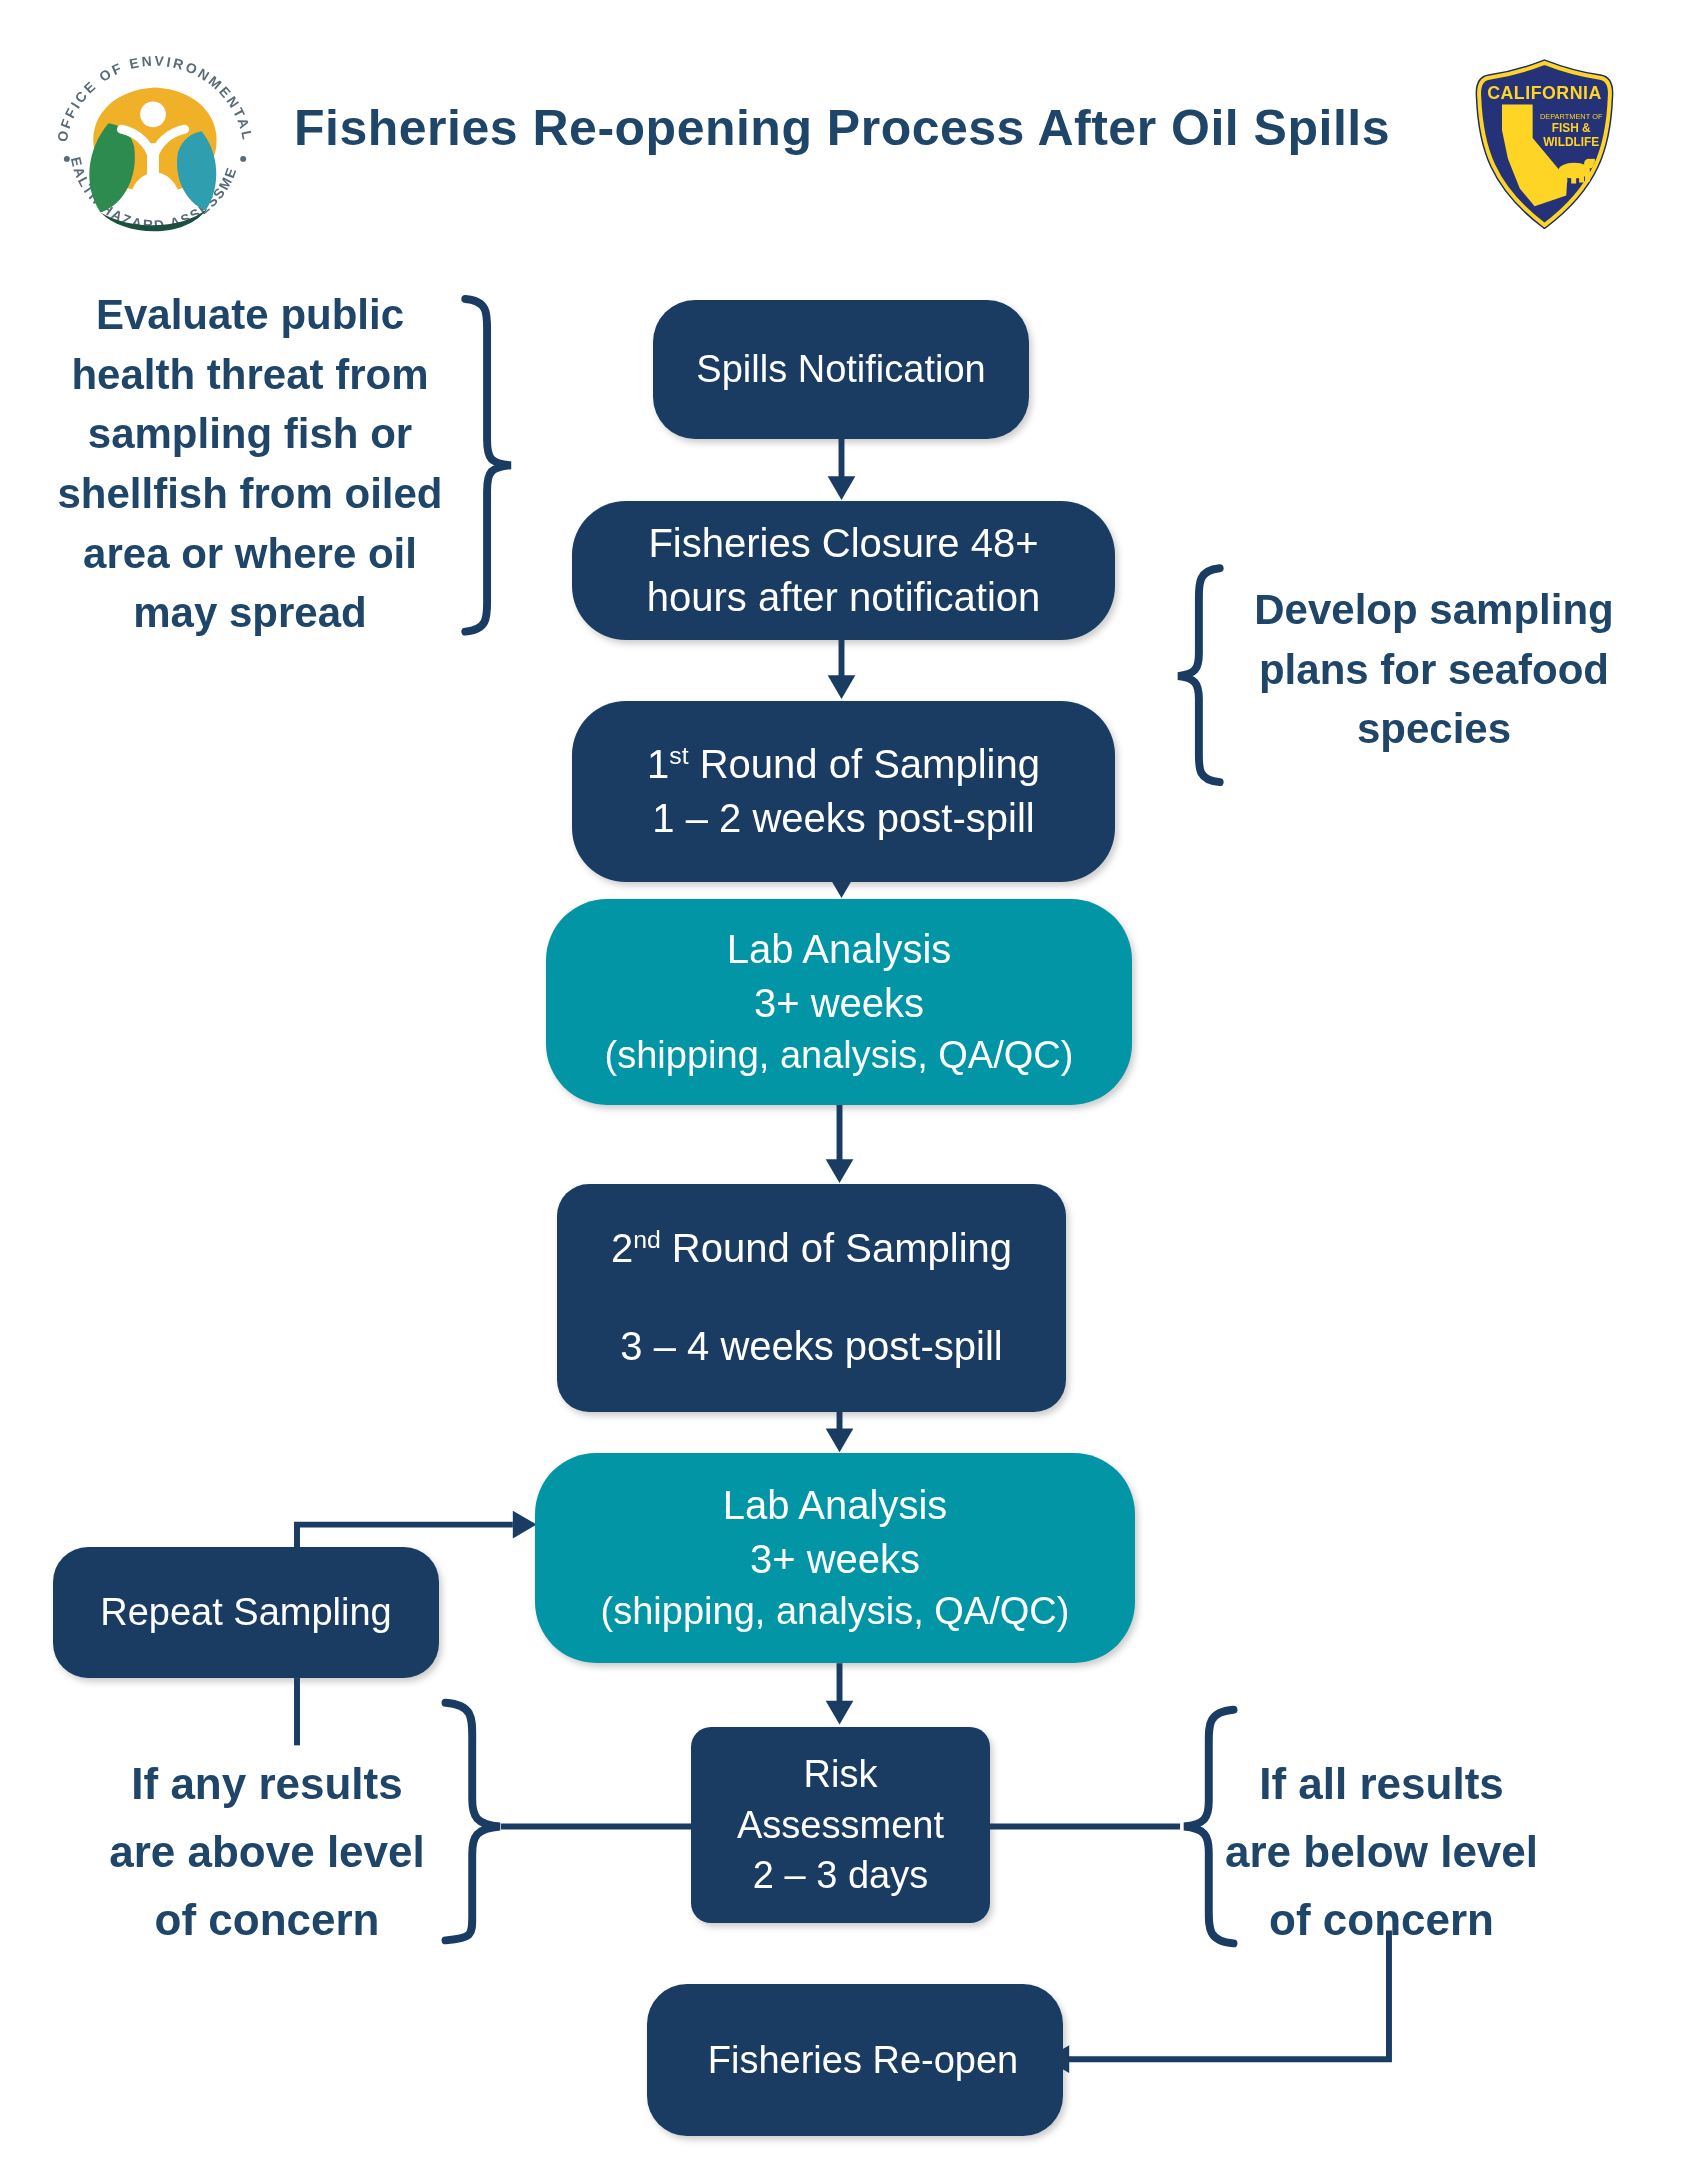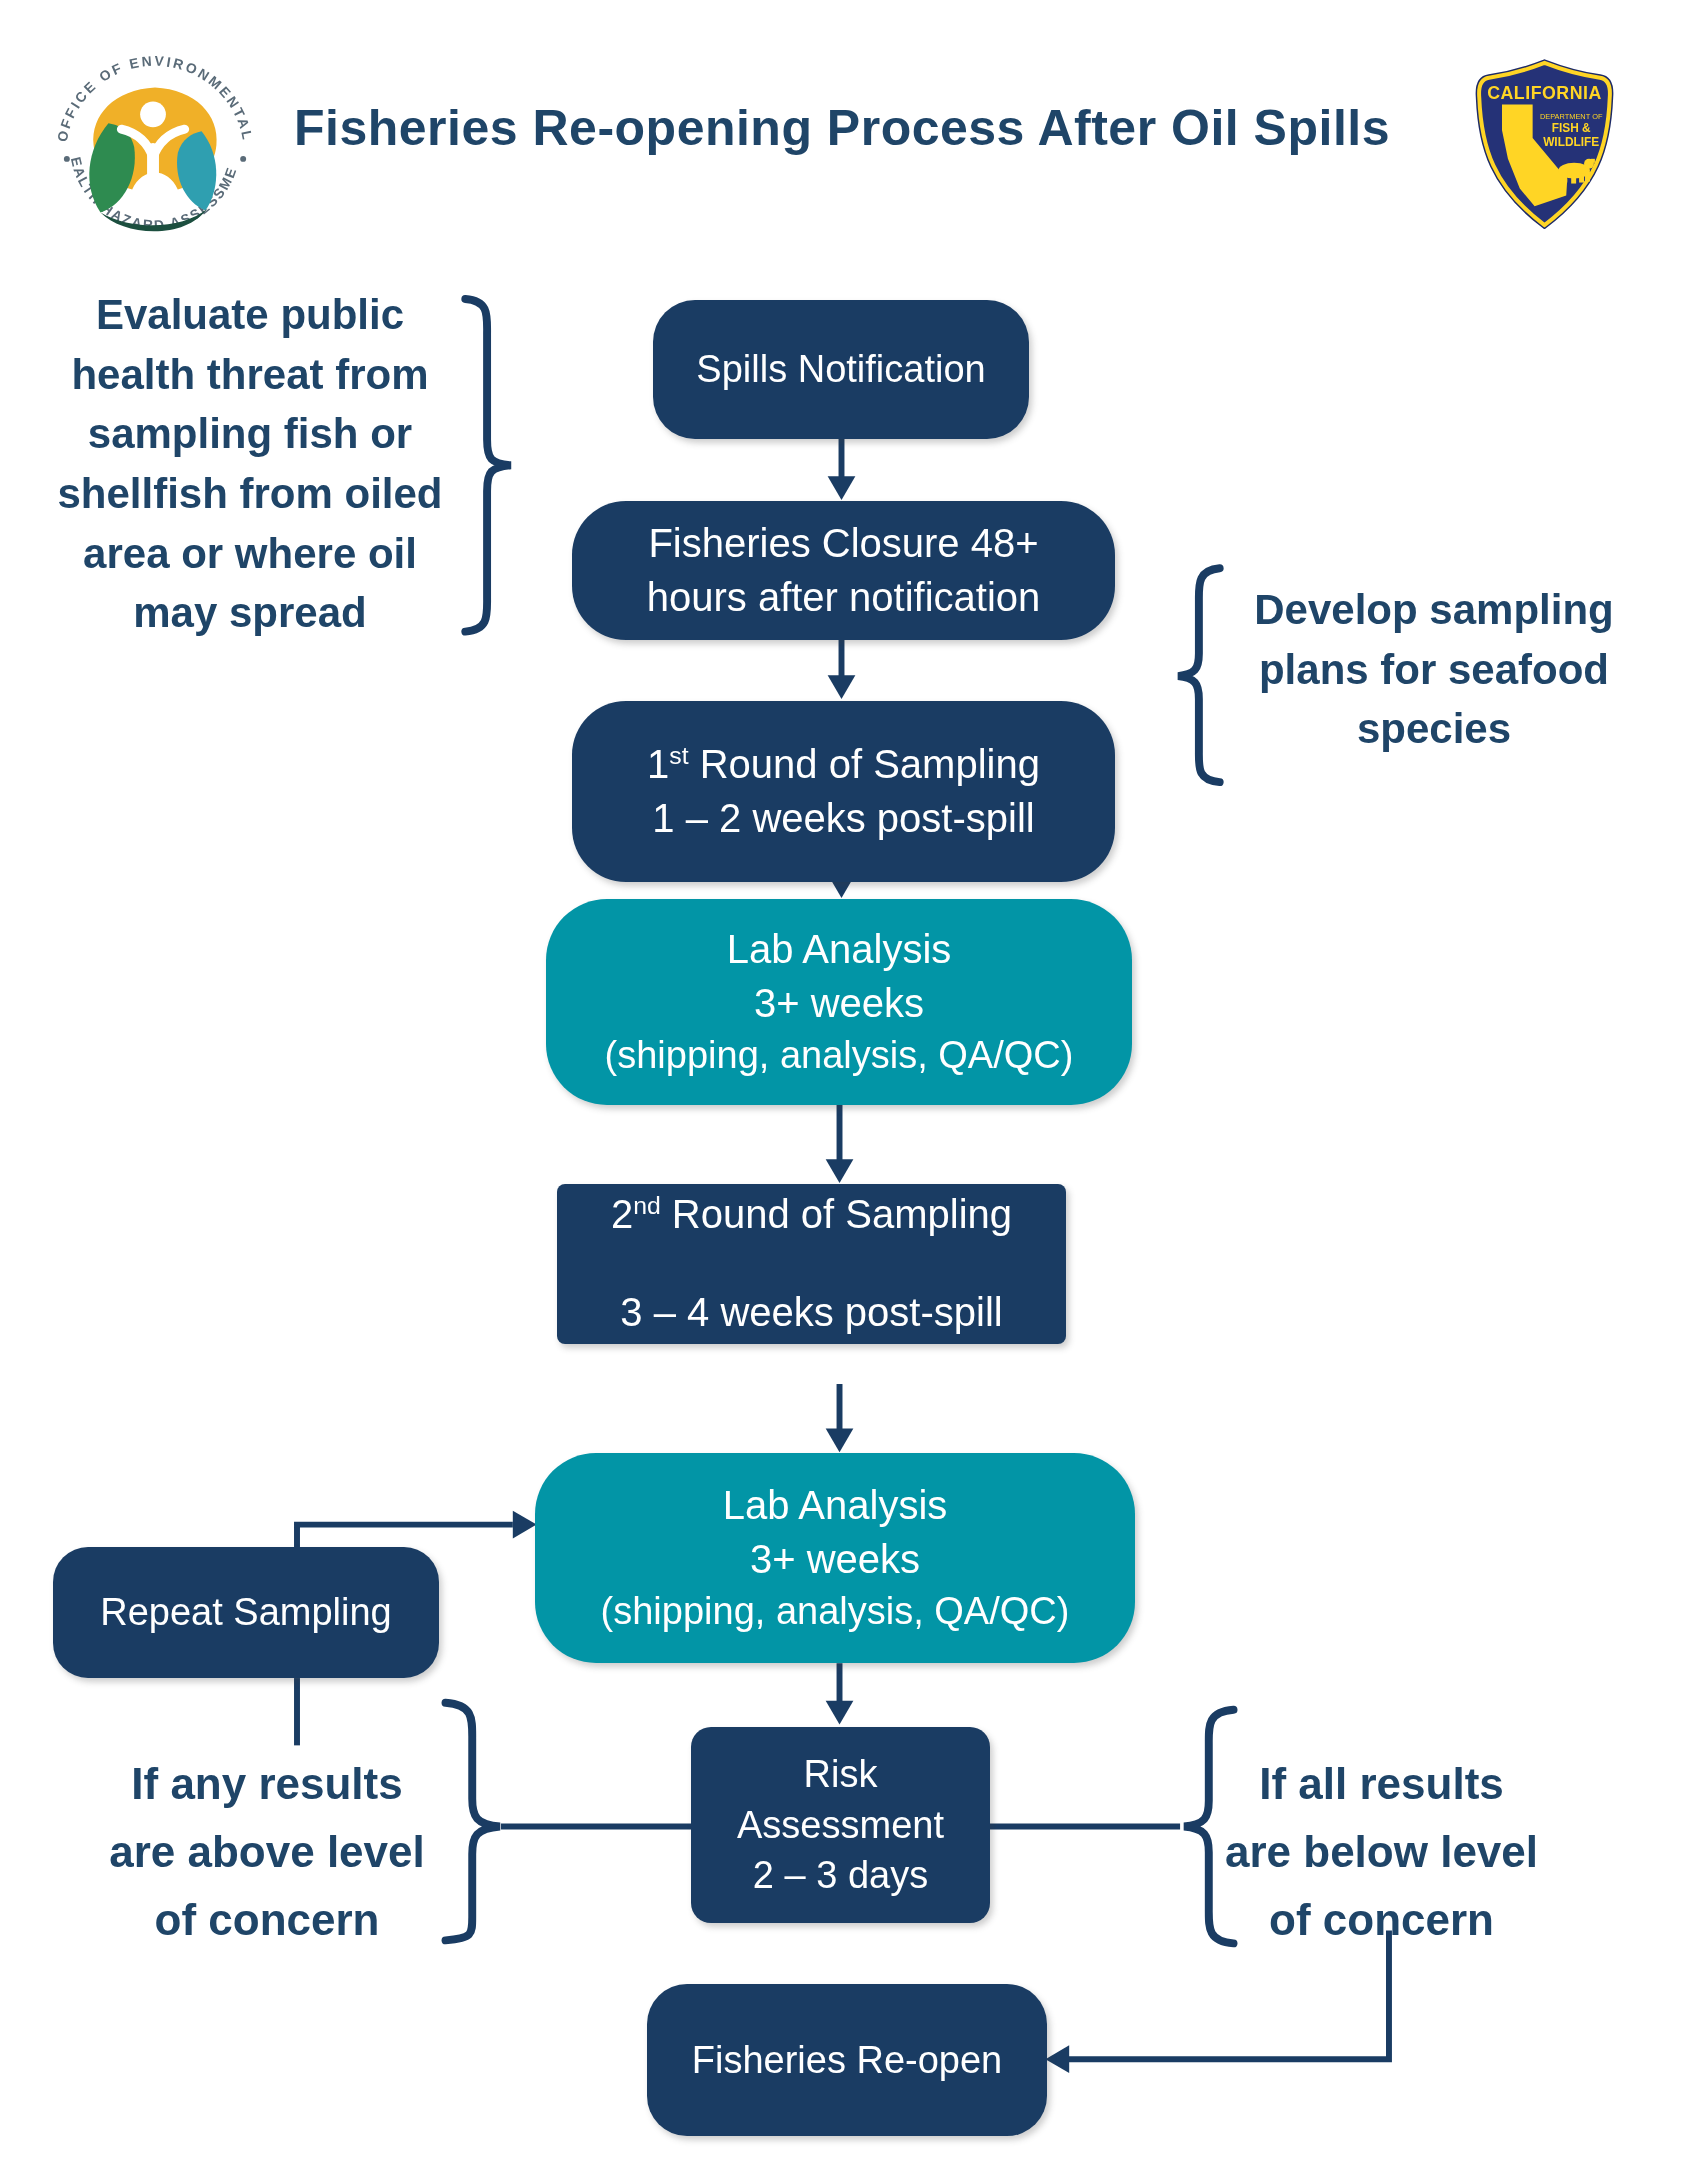--- a/index.html
+++ b/index.html
@@ -126,42 +126,42 @@
     <div class="bl"><span>1</span><sup>st</sup><span> Round of Sampling</span></div>
     <div class="bl">1 – 2 weeks post-spill</div>
   </div>
 
   <div class="flow-box teal" style="left:546px;top:899px;width:586px;height:206px;border-radius:61px;">
     <div class="bl">Lab Analysis</div>
     <div class="bl">3+ weeks</div>
     <div class="bl small">(shipping, analysis, QA/QC)</div>
   </div>
 
-  <div class="flow-box" style="left:557px;top:1184px;width:509px;height:160px;border-radius:8px;gap:44px;">
+  <div class="flow-box" style="left:557px;top:1184px;width:509px;height:228px;border-radius:32px;gap:44px;">
     <div class="bl"><span>2</span><sup>nd</sup><span> Round of Sampling</span></div>
     <div class="bl">3 – 4 weeks post-spill</div>
   </div>
 
   <div class="flow-box teal" style="left:535px;top:1453px;width:600px;height:210px;border-radius:61px;">
     <div class="bl">Lab Analysis</div>
     <div class="bl">3+ weeks</div>
     <div class="bl small">(shipping, analysis, QA/QC)</div>
   </div>
 
   <div class="flow-box" style="left:691px;top:1727px;width:299px;height:196px;border-radius:20px;">
     <div class="bl small">Risk</div>
     <div class="bl small">Assessment</div>
     <div class="bl small">2 – 3 days</div>
   </div>
 
   <div class="flow-box" style="left:35px;top:1547px;width:386px;height:131px;border-radius:35px;margin-left:18px;">
     <div class="bl small">Repeat Sampling</div>
   </div>
 
-  <div class="flow-box" style="left:647px;top:1984px;width:400px;height:152px;border-radius:40px;">
+  <div class="flow-box" style="left:647px;top:1984px;width:400px;height:152px;border-radius:40px;padding-left:16px;">
     <div class="bl small">Fisheries Re-open</div>
   </div>
 
   <div class="ann big" style="left:36px;top:285px;width:428px;">
     <div class="al">Evaluate public</div>
     <div class="al">health threat from</div>
     <div class="al">sampling fish or</div>
     <div class="al">shellfish from oiled</div>
     <div class="al">area or where oil</div>
     <div class="al">may spread</div>

